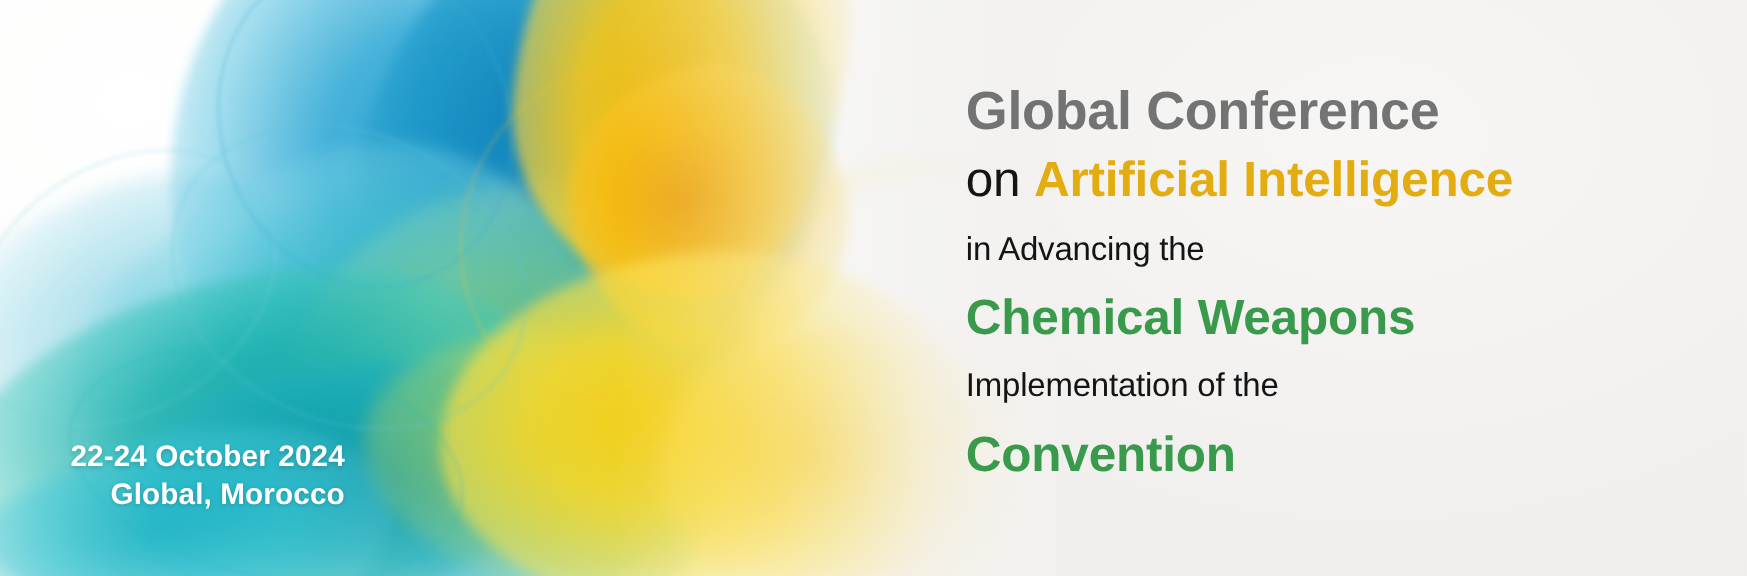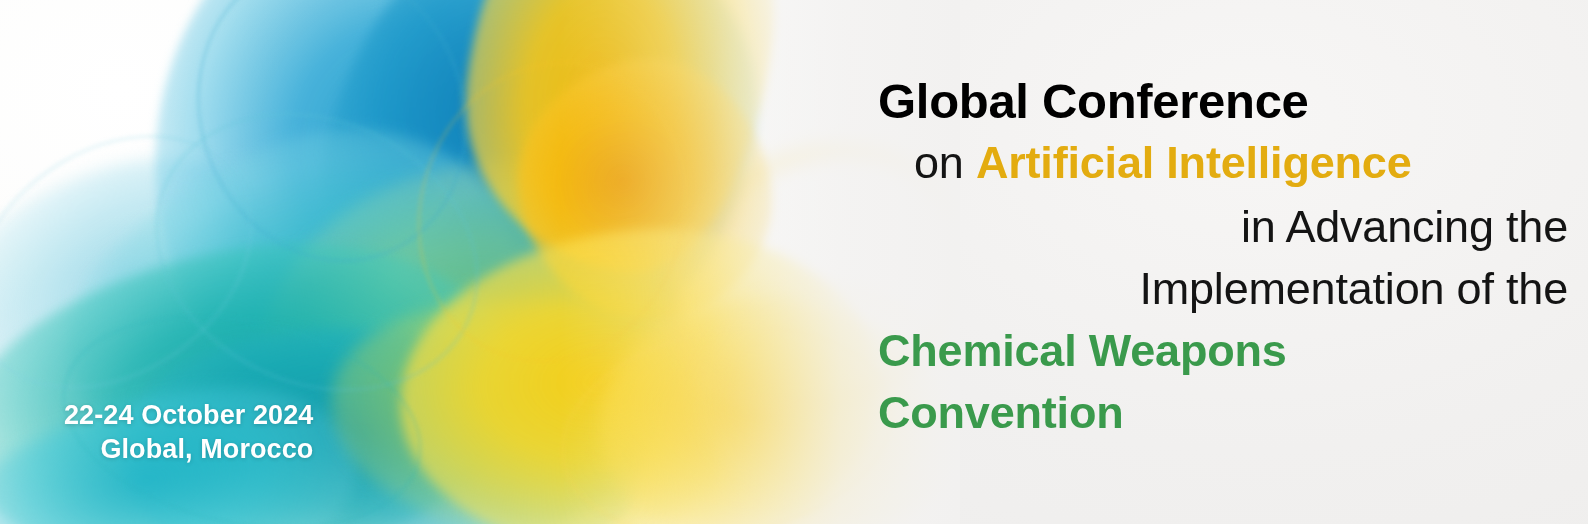--- a/index.html
+++ b/index.html
@@ -275,38 +275,37 @@
   .headline {
     position: absolute;
     left: 878px;
     top: 72px;
     width: 690px;
   }
   .line { white-space: nowrap; }
   .l1 {
     font-size: 49px;
     font-weight: bold;
-    color: #000000;
+    color: #737373;
     line-height: 58px;
     letter-spacing: -0.3px;
   }
   .l2 {
     font-size: 45px;
     line-height: 66px;
     letter-spacing: -0.2px;
   }
-  .l2 .thin { font-weight: 300; color: #141414; margin-left: 36px; }
+  .l2 .thin { font-weight: 300; color: #141414; }
   .l2 .gold { font-weight: bold; color: #e3ac10; }
   .l3, .l4 {
-    font-size: 45px;
+    font-size: 30px;
     font-weight: 300;
     color: #141414;
     line-height: 62px;
     letter-spacing: -0.2px;
-    text-align: right;
   }
   .l5, .l6 {
     font-size: 45px;
     font-weight: bold;
     color: #3a9a4c;
     line-height: 62px;
     letter-spacing: -0.2px;
   }
 </style>
 </head>
@@ -352,18 +351,18 @@
     <div>22-24 October 2024</div>
     <div>Global, Morocco</div>
   </div>
 
   <div class="headline">
     <div class="line l1">Global Conference</div>
     <div class="line l2">
       <span class="thin">on </span><span class="gold">Artificial Intelligence</span>
     </div>
     <div class="line l3">in Advancing the</div>
+    <div class="line l5">Chemical Weapons</div>
     <div class="line l4">Implementation of the</div>
-    <div class="line l5">Chemical Weapons</div>
     <div class="line l6">Convention</div>
   </div>
 
 </div>
 
 </body></html>

